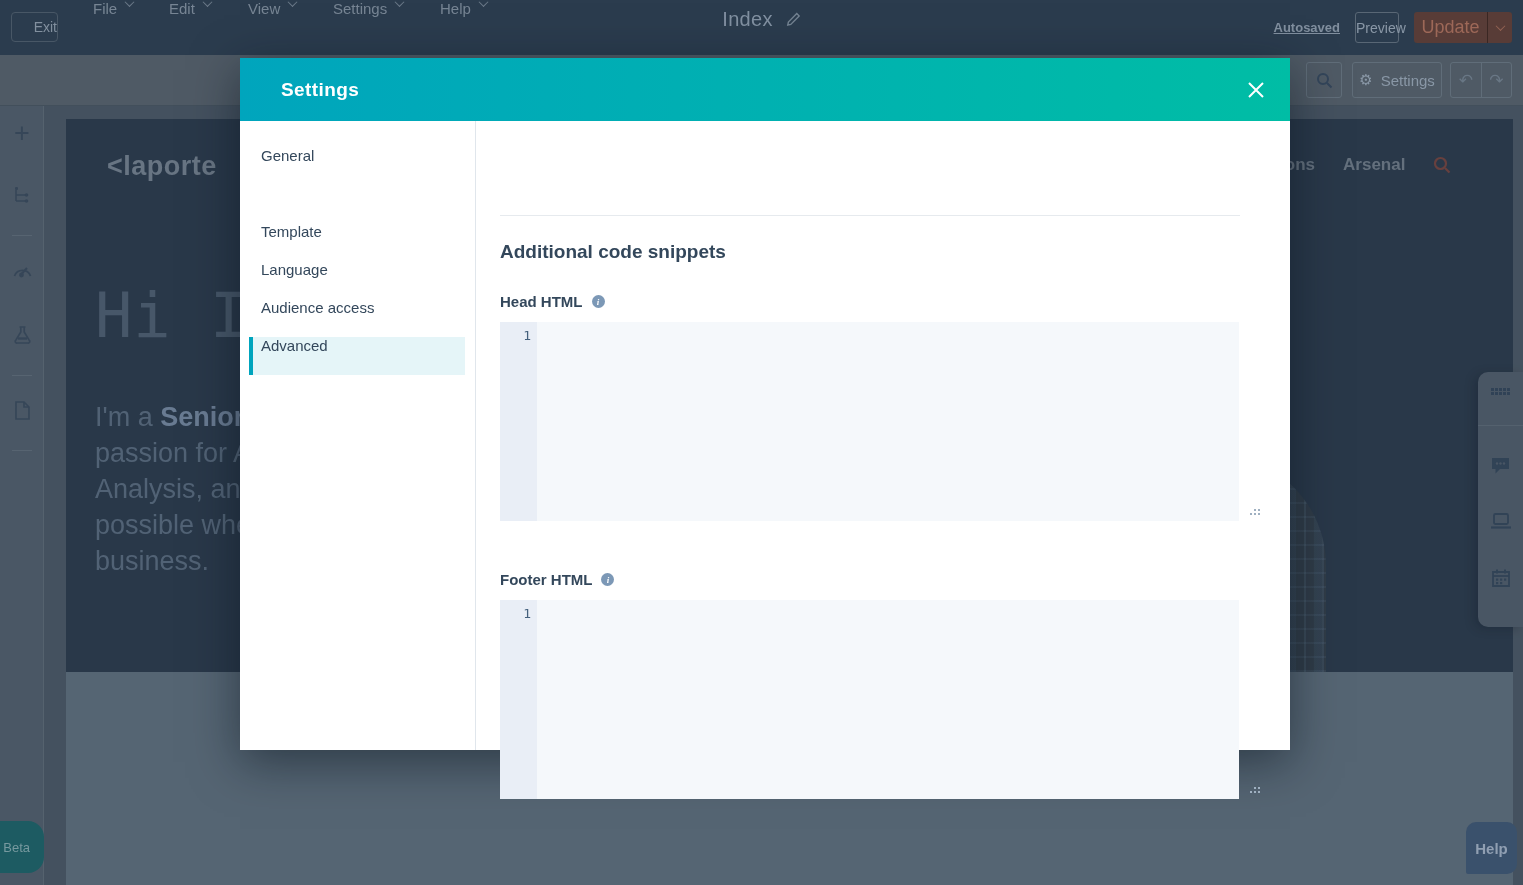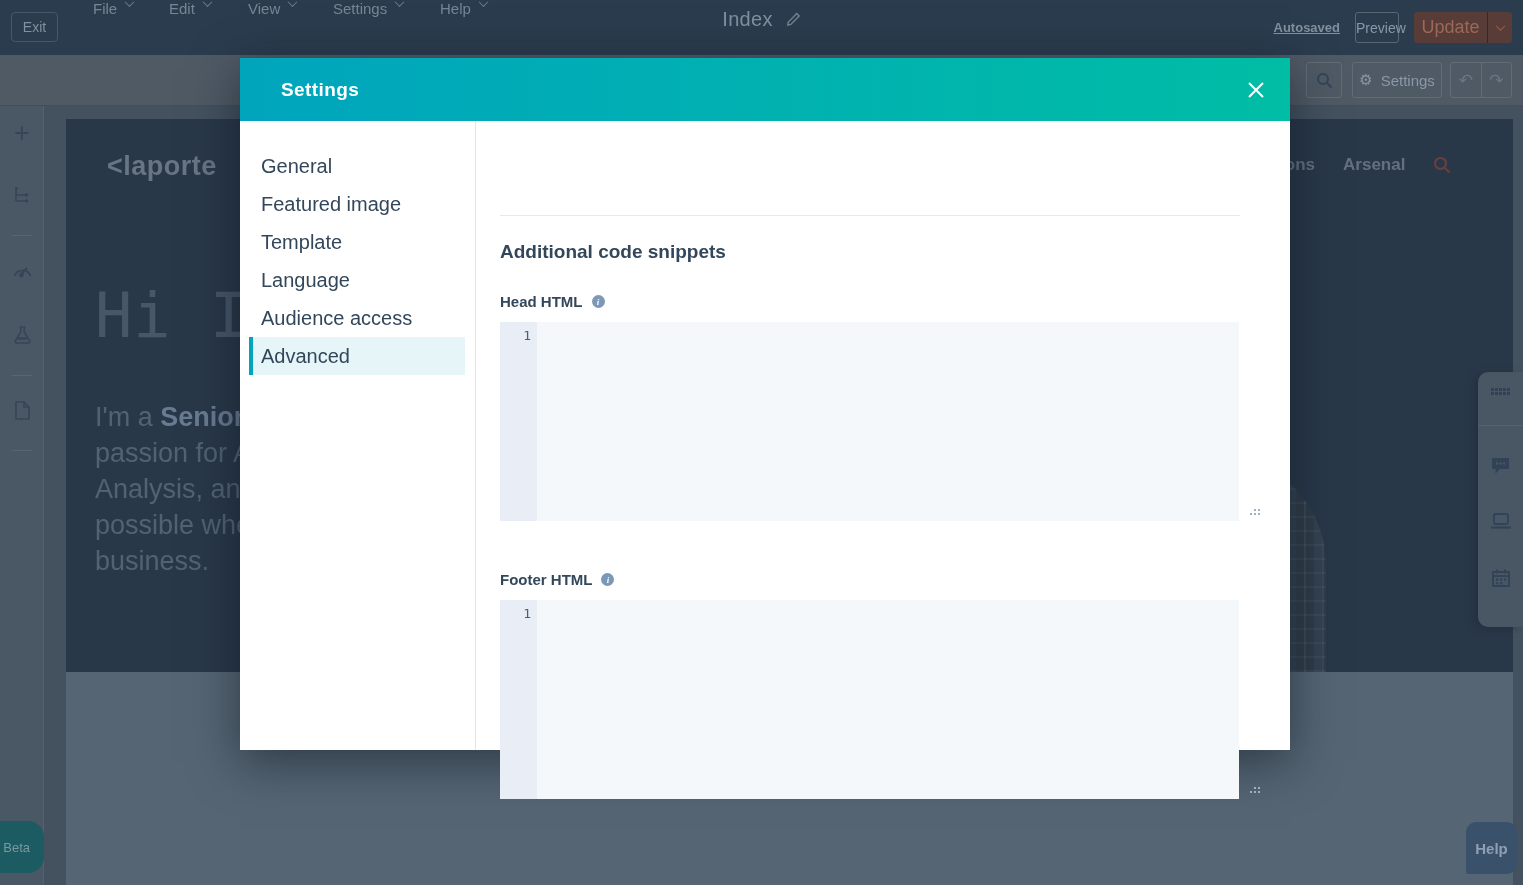--- a/index.html
+++ b/index.html
@@ -3,21 +3,21 @@
 <meta charset="utf-8">
 <style>
   * { margin:0; padding:0; box-sizing:border-box; }
   html,body { background:#222; }
   body { font-family:"Liberation Sans", sans-serif; -webkit-font-smoothing:antialiased; }
   .stage { position:relative; width:1523px; height:885px; overflow:hidden; background:#495663; margin:0 auto; }
 
   
   .topbar { position:absolute; left:0; top:0; width:100%; height:55px; background:#2e3f51; z-index:1; }
   .exit-btn { position:absolute; left:11px; top:12px; width:47px; height:30px; border:1px solid #4d5c6b; border-radius:4px;
-              background:transparent; color:#8b99a8; font-size:14px; font-family:inherit; }
+              background:transparent; color:#8b99a8; font-size:14px; font-family:inherit;text-align:right; }
   .menu-item { position:absolute; top:0; height:55px; display:flex; align-items:flex-start; gap:9px; color:#7f8d9c; font-size:15px; cursor:default; }
   .chev { width:7px; height:7px; border-right:1.7px solid currentColor; border-bottom:1.7px solid currentColor;
           transform:rotate(45deg) translate(-1px,-1px); opacity:.85; }
   .title-group { position:absolute; left:50%; top:0; transform:translateX(-50%); height:38px; display:flex; align-items:center; gap:13px; color:#8a99aa; }
   .title-group .ttl { font-size:20px; letter-spacing:.3px; }
   .topbar-right { position:absolute; right:11px; top:0; height:55px; display:flex; align-items:center; gap:15px; }
   .autosaved { color:#8a98a8; font-size:13px; text-decoration:underline; font-weight:600; }
   .preview-btn { width:44px; height:31px; border:1px solid #5f6d7b; border-radius:3px; background:transparent; color:#93a1b0; font-size:14px; font-family:inherit; }
   .update-split { display:flex; height:31px; border-radius:3px; overflow:hidden; }
   .update-main { width:73px; background:#5e3f38; color:#a86e5c; font-size:18px; border:none; font-family:inherit; }
@@ -71,22 +71,22 @@
 
   
   .modal { position:absolute; left:240px; top:58px; width:1050px; height:692px; background:#ffffff; z-index:10;
            box-shadow:0 12px 45px rgba(5,15,25,.5); }
   .modal-header { position:absolute; left:0; top:0; width:100%; height:63px;
                   background:linear-gradient(90deg,#00a5bd,#00bda5); display:flex; align-items:center; }
   .modal-title { color:#ffffff; font-size:19px; font-weight:700; letter-spacing:.4px; margin-left:41px; }
   .modal-close { position:absolute; right:25px; top:23px; width:18px; height:18px; background:transparent; border:none; padding:0; cursor:pointer; color:#fff; }
 
   .modal-nav { position:absolute; left:0; top:63px; width:236px; height:629px; border-right:1px solid #e0e6ec; }
-  .mnav-item { position:absolute; left:9px; width:216px; height:38px; display:flex; align-items:center;
-               padding-left:12px; font-size:20px; color:#33475b; cursor:pointer; }
+  .mnav-item { position:absolute; left:9px; width:216px; height:38px; display:flex; align-items:flex-start;
+               padding-left:12px; font-size:15px; color:#33475b; cursor:pointer; }
   .mnav-item.active { background:#e5f5f8; border-left:4px solid #00a4bd; padding-left:8px; }
 
   .modal-content { position:absolute; left:236px; top:63px; right:0; bottom:0; }
   .content-divider { position:absolute; left:24px; top:94px; width:740px; height:1px; background:#e6eaee; }
   .content-heading { position:absolute; left:24px; top:120px; font-size:19px; font-weight:700; color:#33475b; }
   .field-label-row { position:absolute; left:24px; display:flex; align-items:center; gap:9px; }
   .field-label { font-size:15px; font-weight:700; color:#33475b; }
   .info-icon { width:13px; height:13px; border-radius:50%; background:#7c98b6; color:#fff; font-size:9px; font-weight:700;
                font-family:"Liberation Serif", serif; font-style:italic; display:flex; align-items:center; justify-content:center; }
   .code-editor { position:absolute; left:24px; width:739px; height:199px; display:flex; background:#f5f8fb; }
@@ -296,23 +296,20 @@
             <path d="M2 2l14 14M16 2L2 16"></path>
           </svg>
         </span>
       </button>
     </div>
 
     <div class="modal-nav">
       <div class="mnav-item" style="top:26px">
           <span>General</span>
         </div>
-      <div class="mnav-item" style="top:64px">
-          <span>Featured image</span>
-        </div>
       <div class="mnav-item" style="top:102px">
           <span>Template</span>
         </div>
       <div class="mnav-item" style="top:140px">
           <span>Language</span>
         </div>
       <div class="mnav-item" style="top:178px">
           <span>Audience access</span>
         </div>
       <div class="mnav-item active" style="top:216px">

